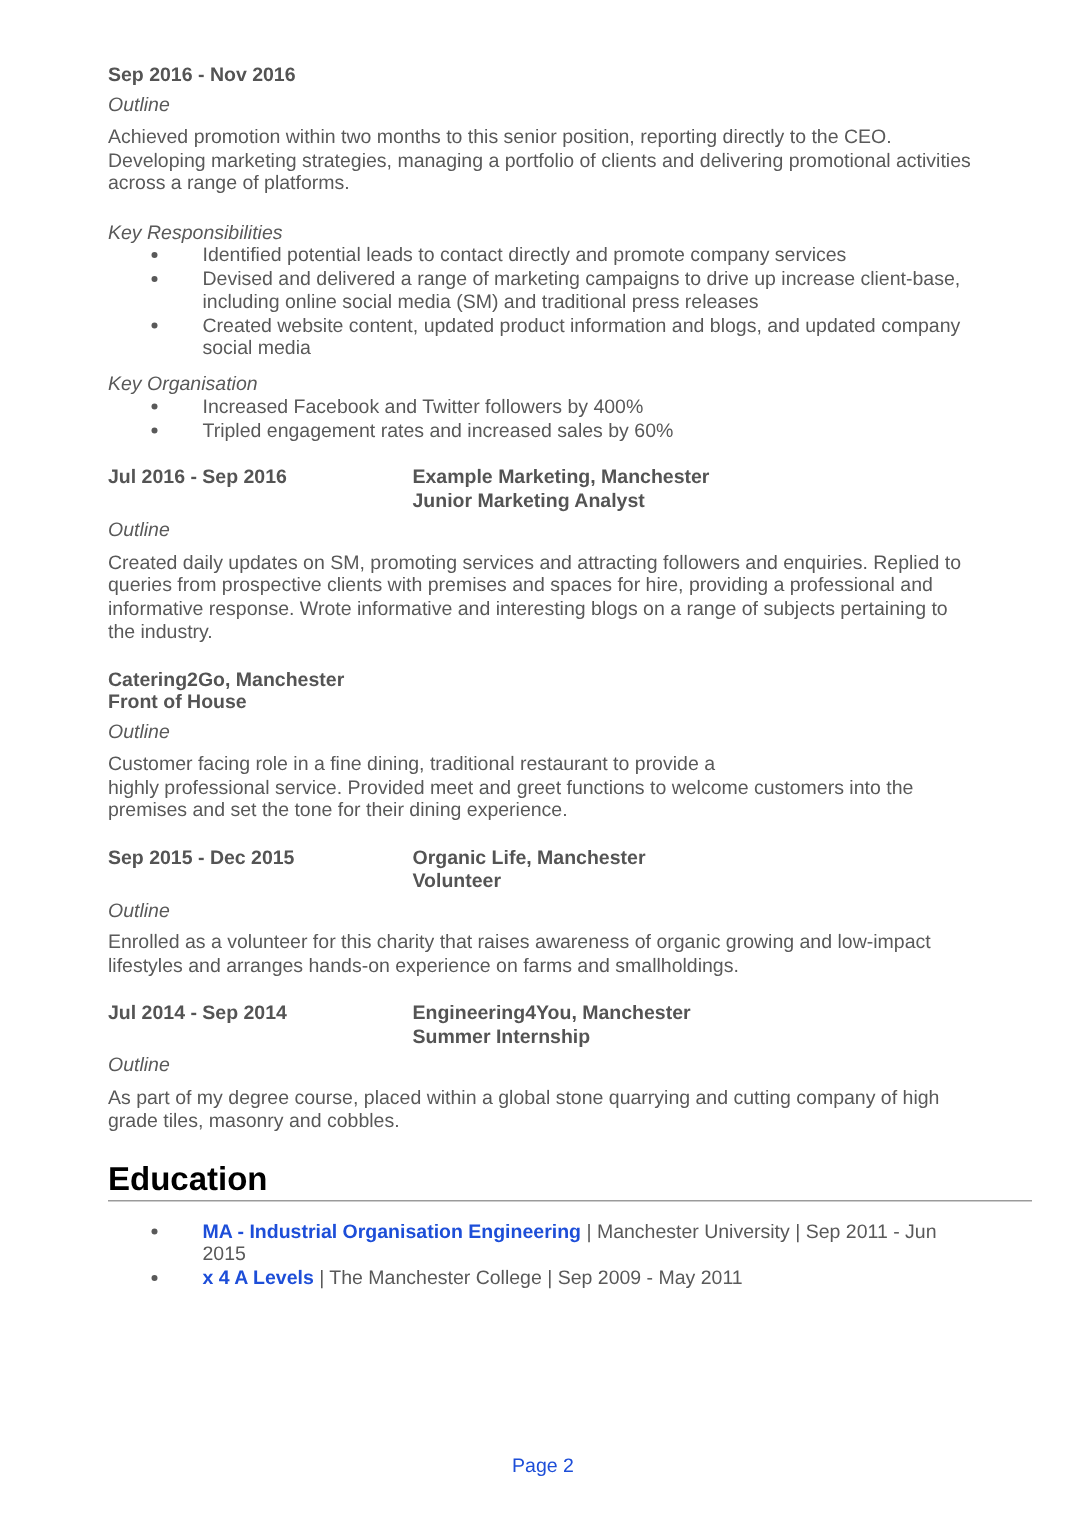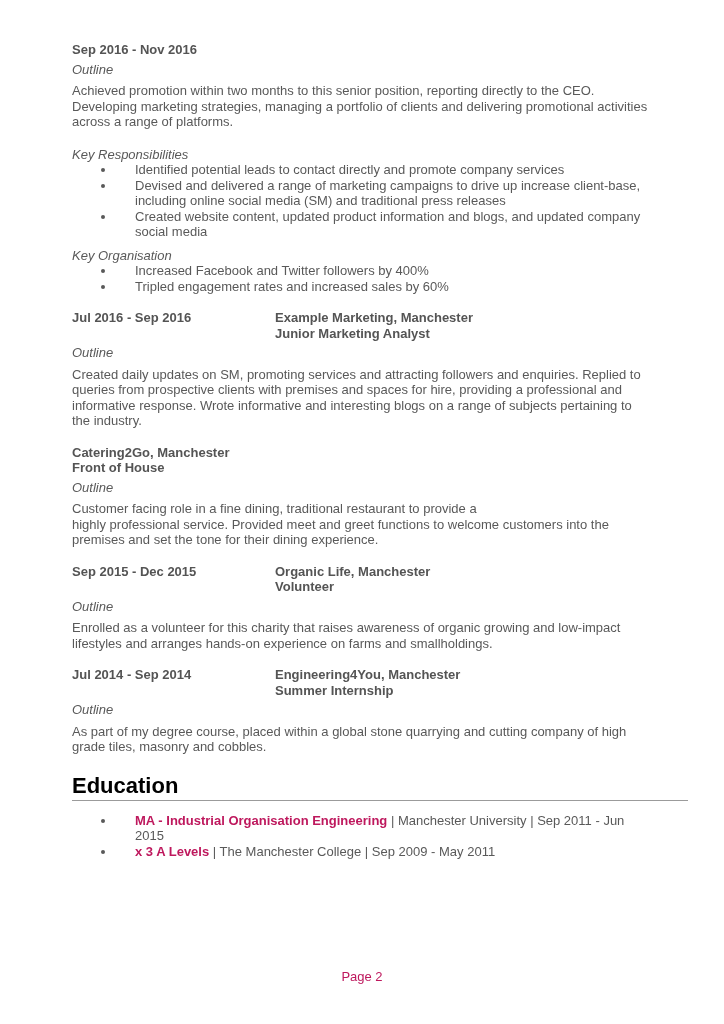--- a/index.html
+++ b/index.html
@@ -41,28 +41,28 @@
   .education-heading {
     margin: 0;
     font-size: 22px;
     line-height: 25px;
     font-weight: bold;
     color: #000000;
     border-bottom: 1px solid #9b9b9b;
     padding-bottom: 2px;
   }
   .education ul.bullets { margin-top: 12px; }
-  .edu-bold { font-weight: bold; color: #be185d; }
+  .edu-bold { font-weight: bold; color: #1d4ed8; }
   .page-footer {
     position: absolute;
     left: 0;
     right: 0;
     bottom: 40px;
     text-align: center;
-    color: #be185d;
+    color: #1d4ed8;
   }
 </style>
 </head>
 <body>
 
 <div class="page">
 
   <section class="job">
     <div class="job-header">
       <div class="job-dates">Sep 2016 - Nov 2016</div>
@@ -131,19 +131,19 @@
       </div>
     </div>
     <div class="outline-label">Outline</div>
     <p class="outline">As part of my degree course, placed within a global stone quarrying and cutting company of high grade tiles, masonry and cobbles.</p>
   </section>
 
   <section class="education">
     <h1 class="education-heading">Education</h1>
     <ul class="bullets">
       <li><span class="edu-bold">MA - Industrial Organisation Engineering</span><span> | Manchester University | Sep 2011 - Jun 2015</span></li>
-      <li><span class="edu-bold">x 3 A Levels</span><span> | The Manchester College | Sep 2009 - May 2011</span></li>
+      <li><span class="edu-bold">x 4 A Levels</span><span> | The Manchester College | Sep 2009 - May 2011</span></li>
     </ul>
   </section>
 
   <div class="page-footer">Page 2</div>
 
 </div>
 
 </body></html>

